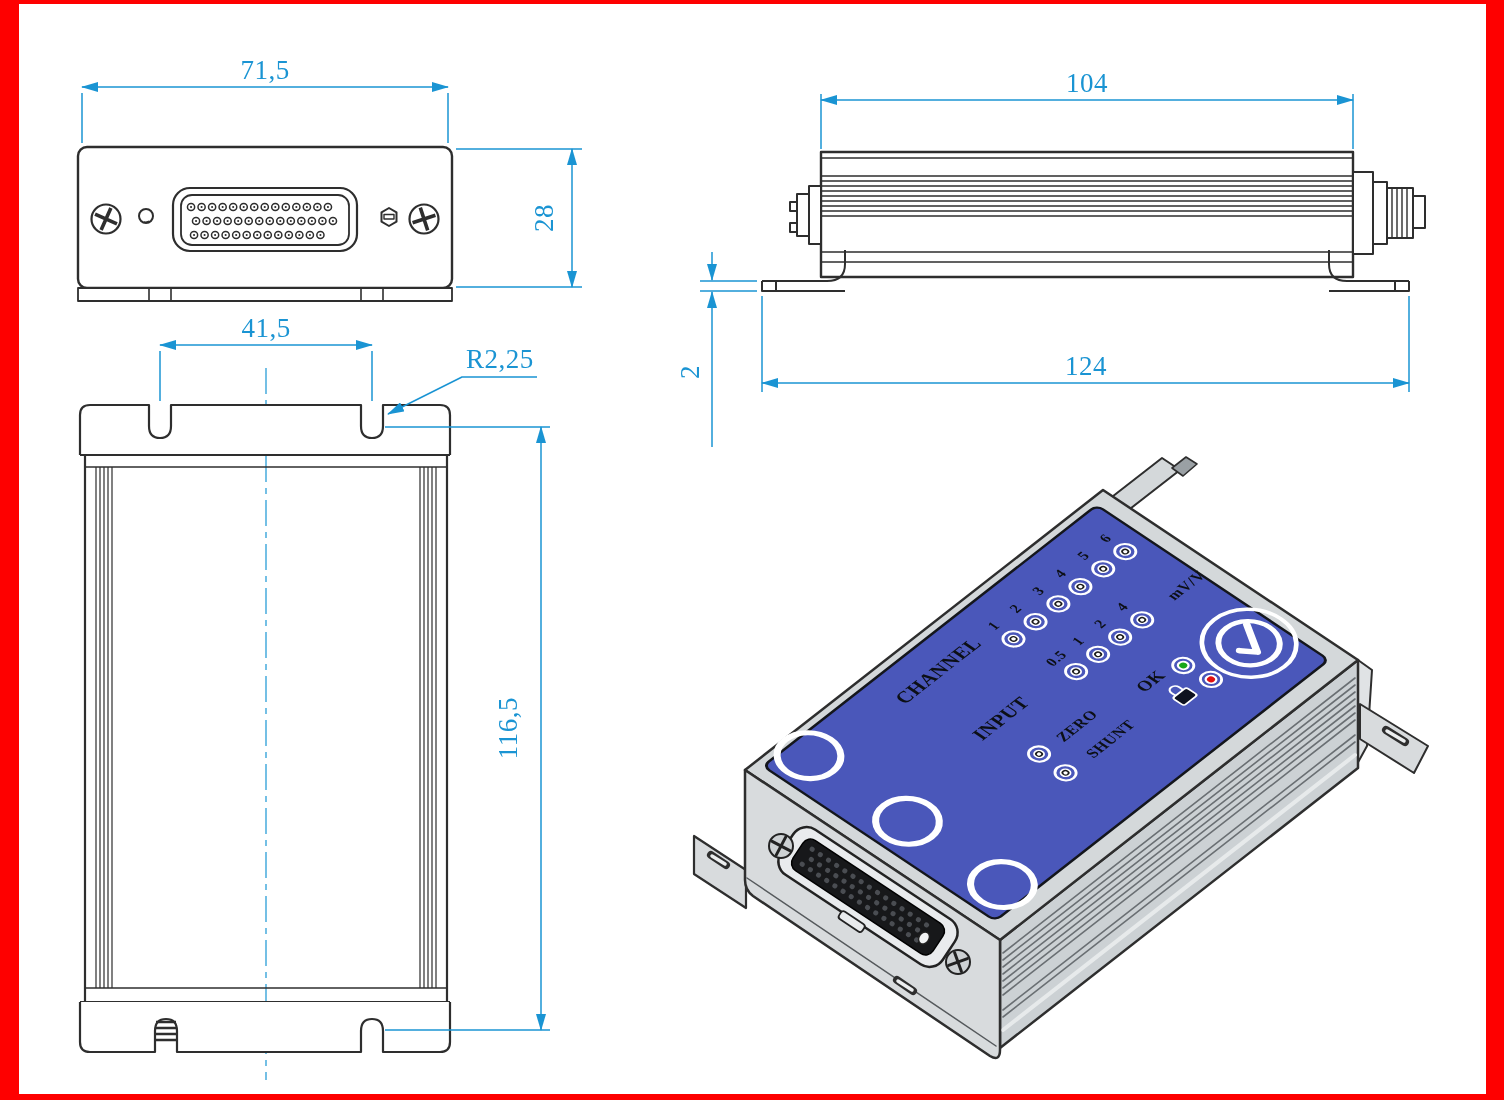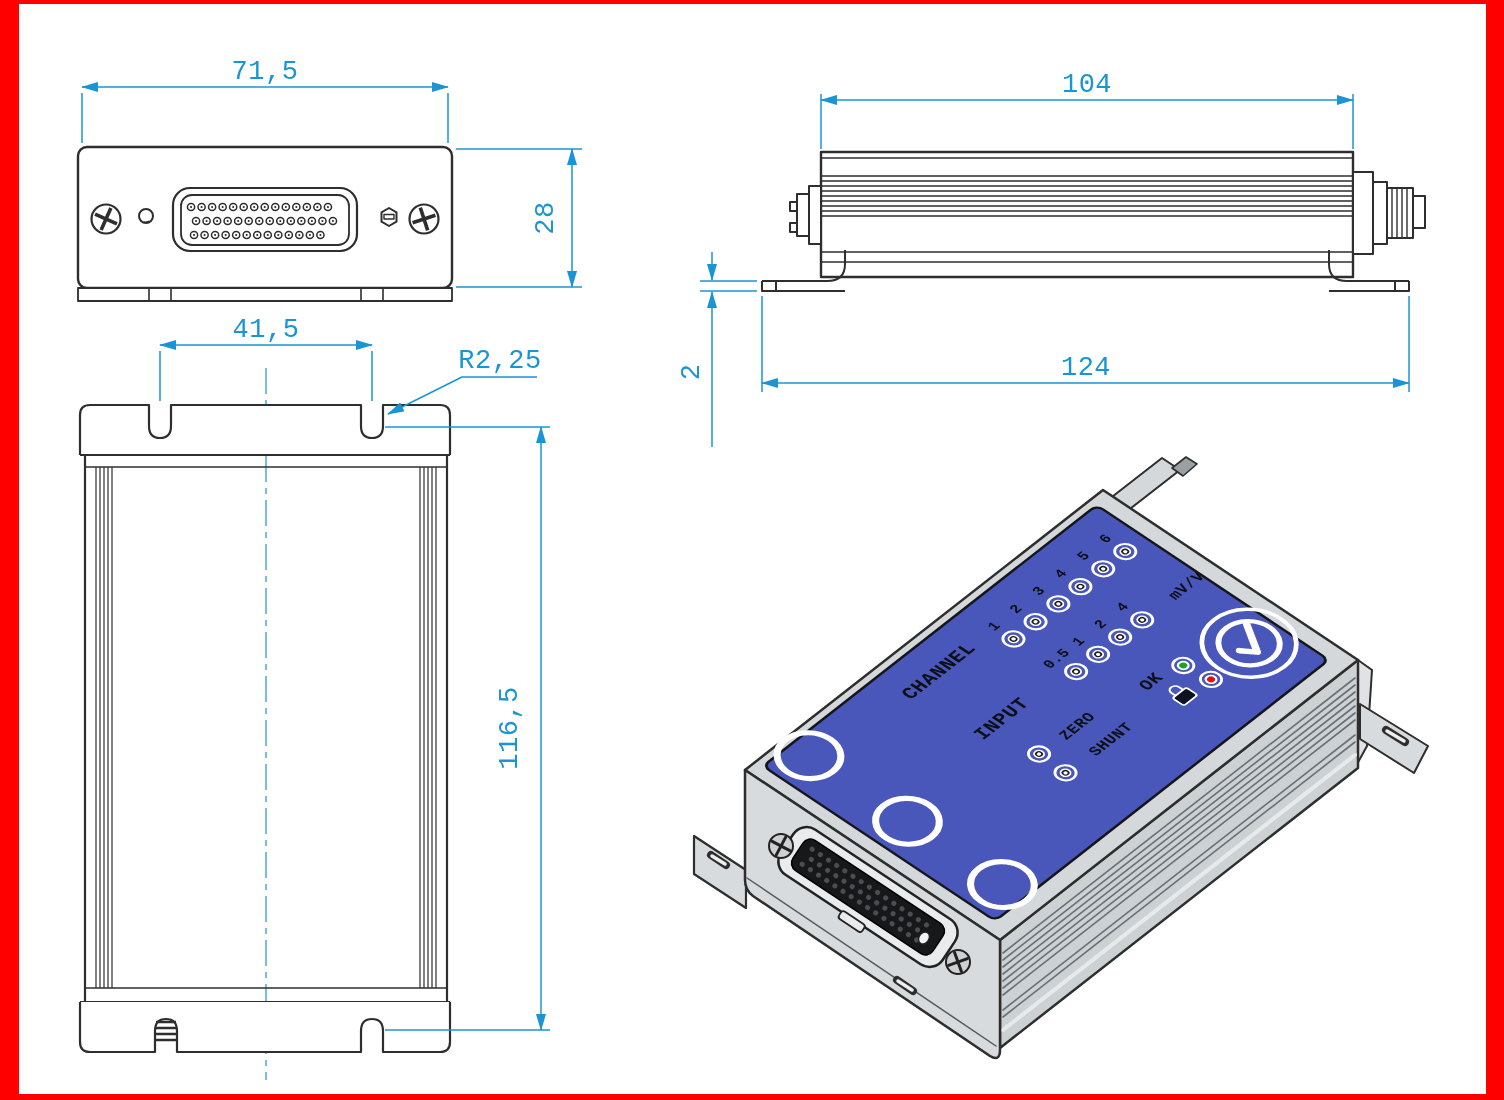--- a/index.html
+++ b/index.html
@@ -1,17 +1,17 @@
 <!DOCTYPE html>
 <html><head>
 <meta charset="utf-8">
 <style>
   html,body{margin:0;padding:0;background:#fff;}
   .stage{position:relative;width:1504px;height:1100px;background:#ffffff;overflow:hidden;
-         font-family:Liberation Mono, monospace;}
+         font-family:Liberation Serif, serif;}
   svg{display:block}
   .dimtxt{fill:#1a94d3;font-size:27px;letter-spacing:.5px;}
   .paneltxt{fill:#0c0f15;font-weight:bold;letter-spacing:.6px;}
 </style>
 </head>
 <body>
 
 <div class="stage">
 <svg width="1504" height="1100" viewBox="0 0 1504 1100">
   <defs>

